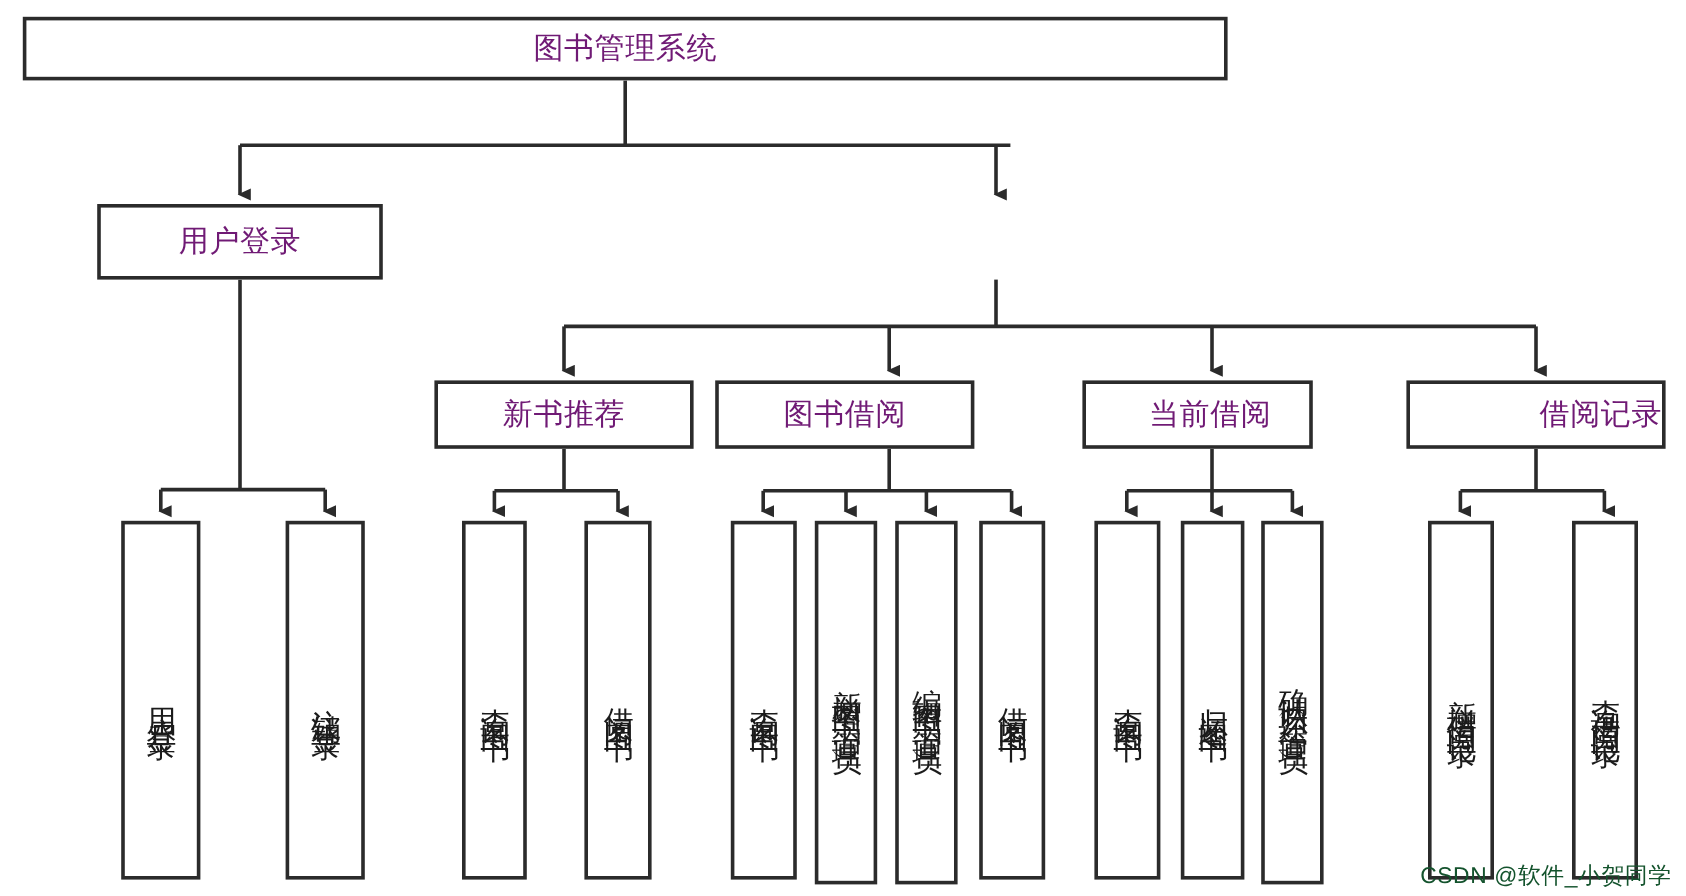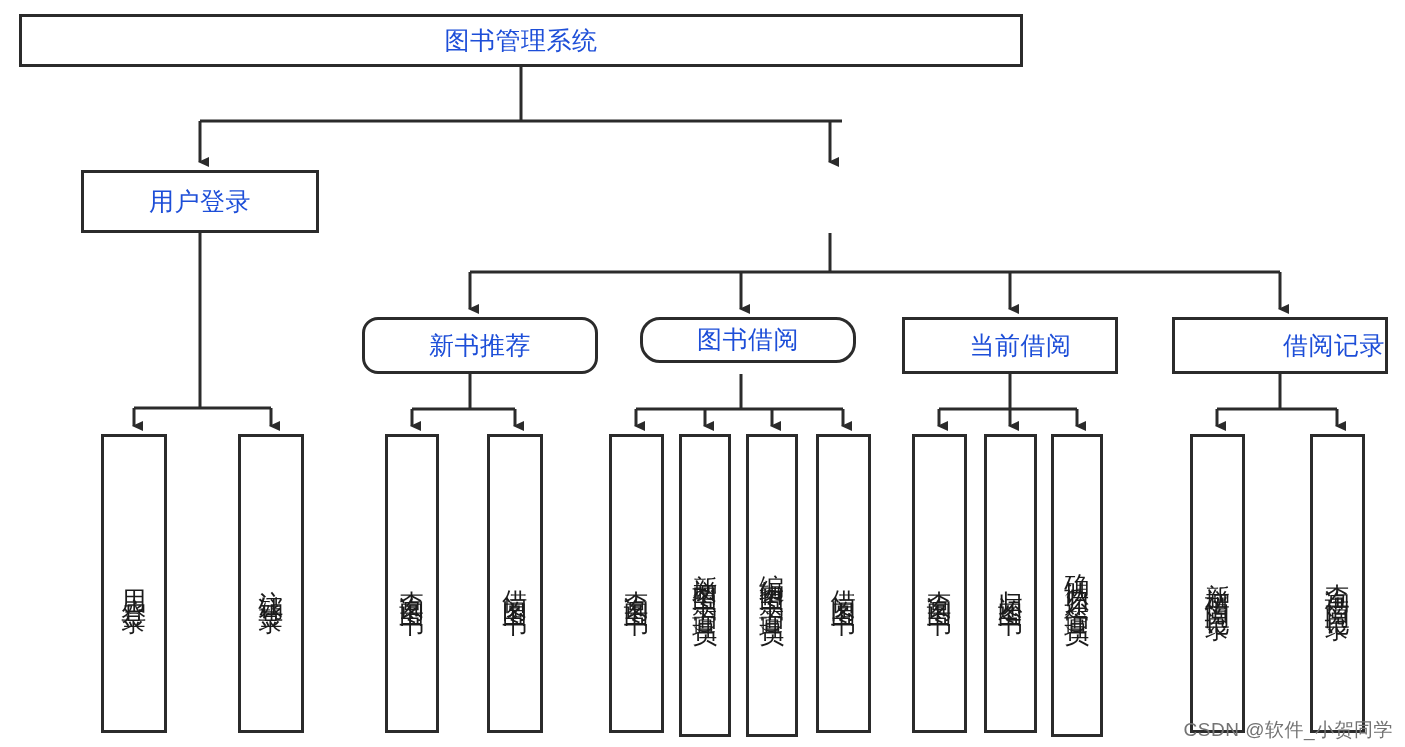--- a/index.html
+++ b/index.html
@@ -29,40 +29,40 @@
     box-sizing: border-box;
     border: 3px solid #2b2b2b;
     background: #ffffff;
     display: flex;
     align-items: center;
     justify-content: center;
     z-index: 2;
   }
   .node-label-h {
     font-size: 25px;
-    color: #1d4ed8;
+    color: #701a75;
     line-height: 1.1;
     letter-spacing: 0.5px;
     white-space: nowrap;
   }
   .node-label-v {
     font-size: 25px;
     color: #1b1b1b;
     writing-mode: vertical-rl;
     text-orientation: upright;
     letter-spacing: 7px;
     line-height: 1.05;
     white-space: nowrap;
   }
   .watermark {
     position: absolute;
     right: 12px;
     bottom: 4px;
     font-size: 19px;
-    color: #737373;
+    color: #14532d;
     letter-spacing: 0.5px;
     z-index: 5;
     white-space: nowrap;
   }
 </style>
 </head>
 <body>
 
 <div id="canvas">
 
@@ -117,27 +117,27 @@
   </svg>
 
   <div class="node-box" style="left:19px; top:14px; width:1004px; height:53px;">
     <span class="node-label-h">图书管理系统</span>
   </div>
 
   <div class="node-box" style="left:81px; top:170px; width:238px; height:63px;">
     <span class="node-label-h">用户登录</span>
   </div>
 
-  <div class="node-box" style="left:362px; top:317px; width:236px; height:57px;border-radius:16px;">
+  <div class="node-box" style="left:362px; top:317px; width:216px; height:57px;">
     <span class="node-label-h">新书推荐</span>
   </div>
-  <div class="node-box" style="left:640px; top:317px; width:216px; height:46px;border-radius:20px;">
+  <div class="node-box" style="left:596px; top:317px; width:216px; height:57px;">
     <span class="node-label-h">图书借阅</span>
   </div>
-  <div class="node-box" style="left:902px; top:317px; width:216px; height:57px;padding-left:21px;">
+  <div class="node-box" style="left:902px; top:317px; width:192px; height:57px;padding-left:21px;">
     <span class="node-label-h">当前借阅</span>
   </div>
   <div class="node-box" style="left:1172px; top:317px; width:216px; height:57px;justify-content:flex-end;">
     <span class="node-label-h">借阅记录</span>
   </div>
 
   <div class="node-box" style="left:101px; top:434px; width:66px; height:299px;">
     <span class="node-label-v">用户登录</span>
   </div>
   <div class="node-box" style="left:238px; top:434px; width:66px; height:299px;">

